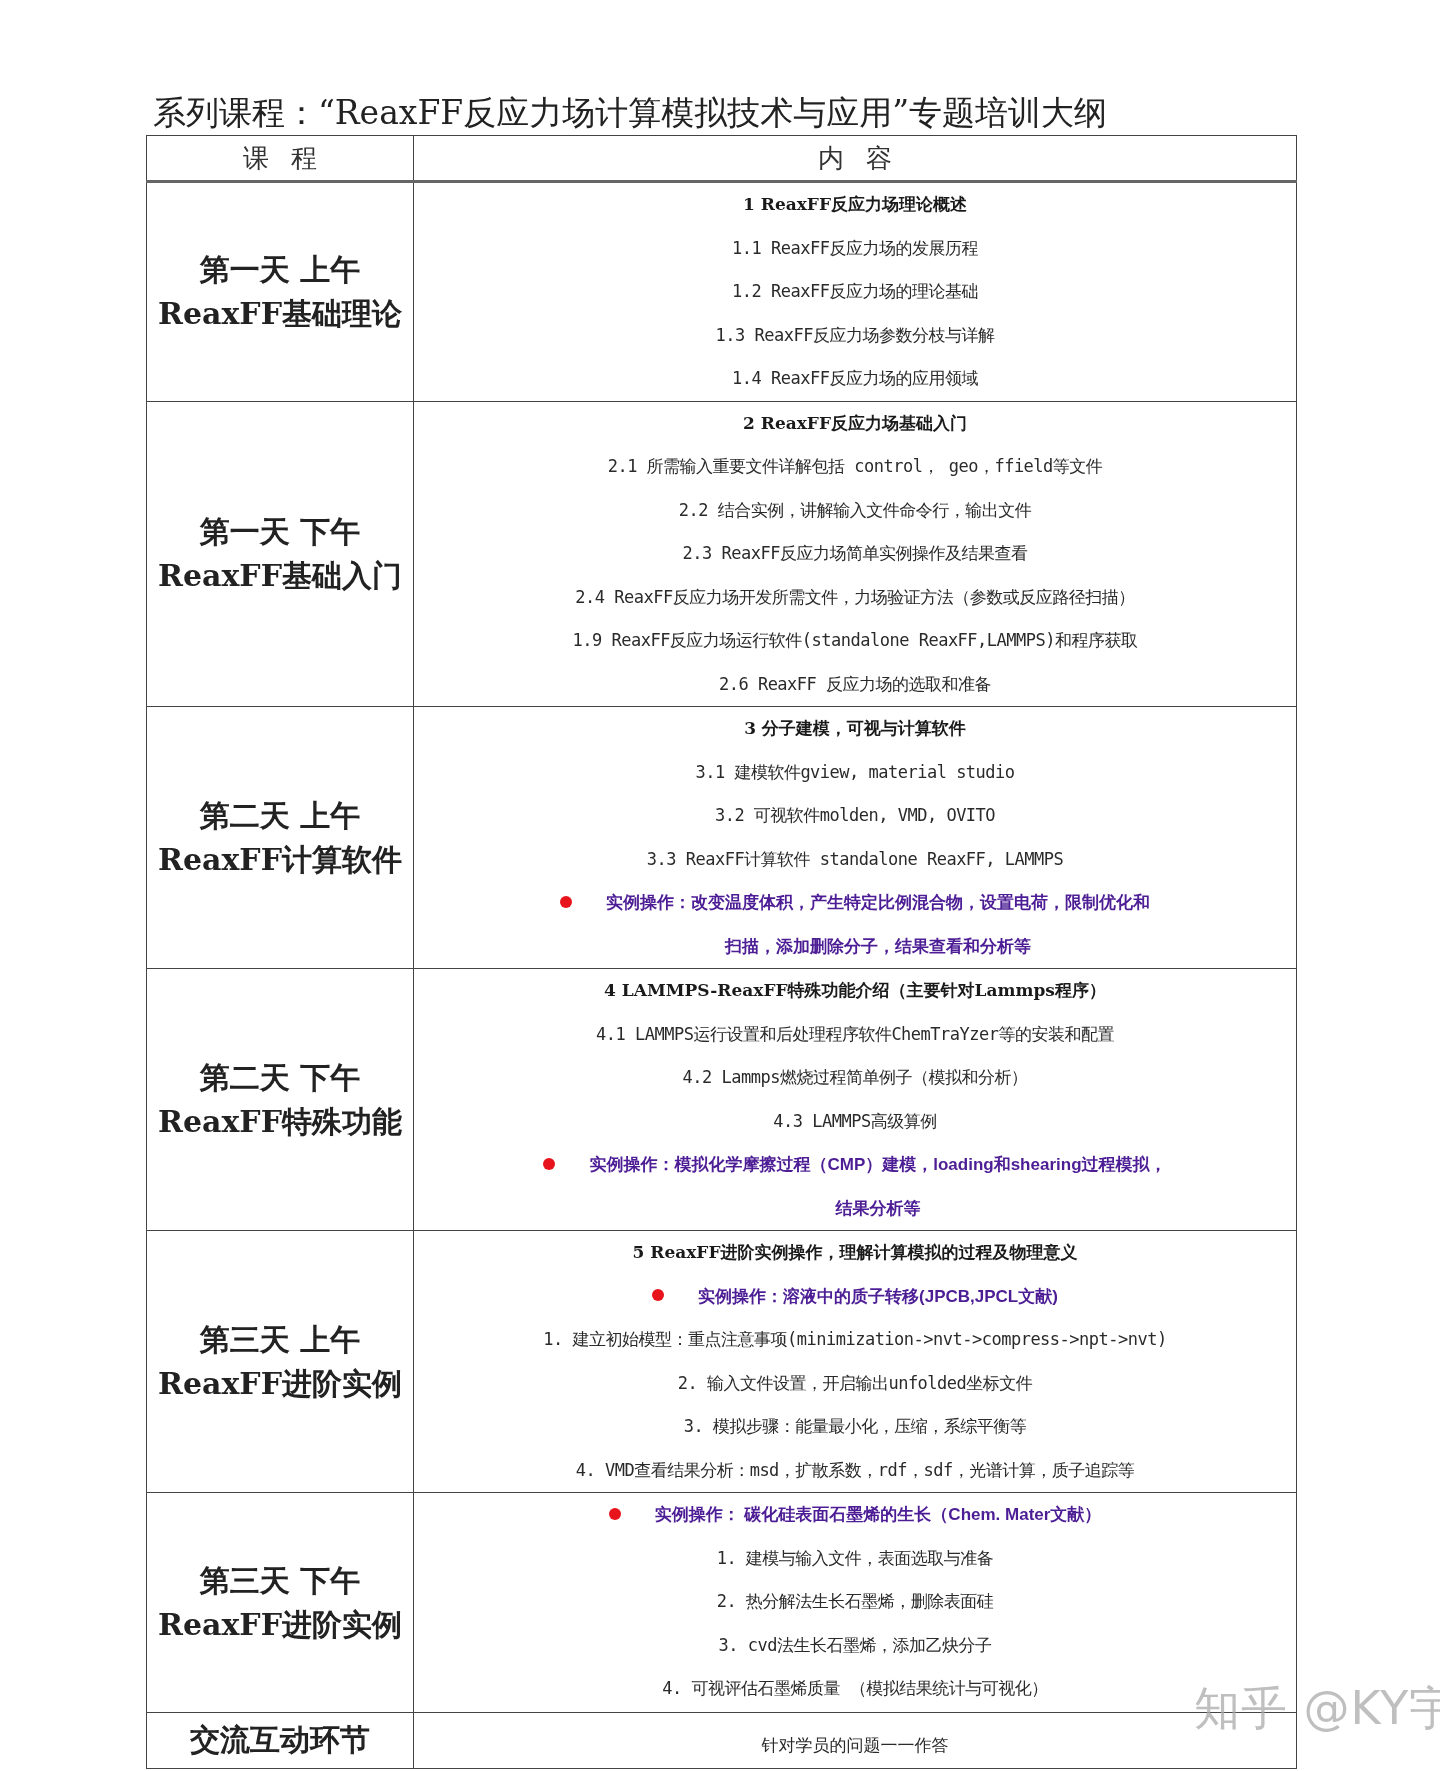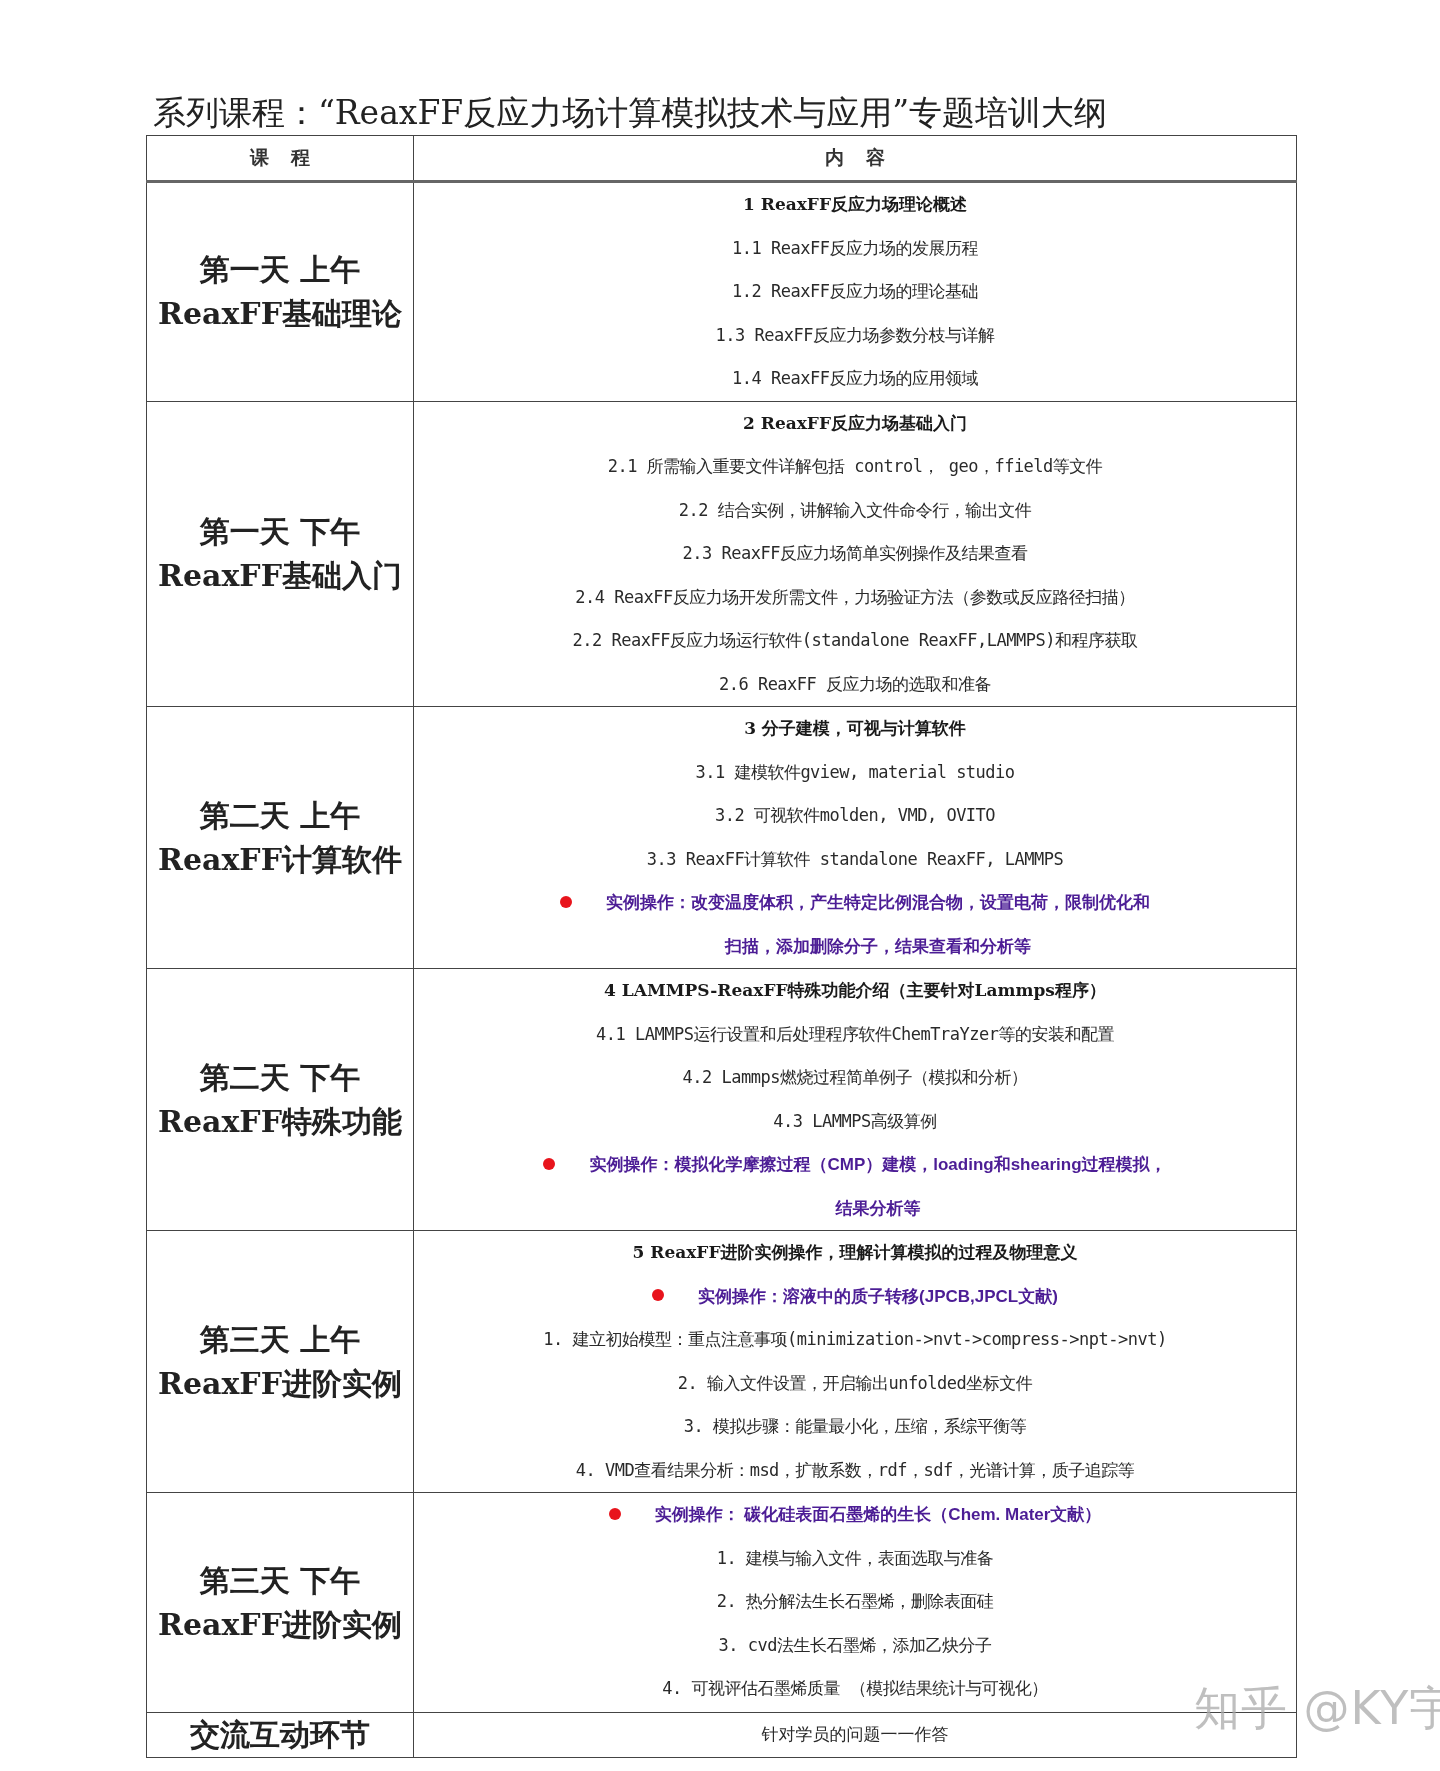--- a/index.html
+++ b/index.html
@@ -5,21 +5,21 @@
   html, body { margin: 0; padding: 0; background: #ffffff; }
   body { width: 1440px; height: 1771px; position: relative; overflow: hidden;
          font-family: "DejaVu Serif", "Liberation Serif", serif; color: #222; }
   .title { position: absolute; left: 0; width: 1260px; top: 90px; text-align: center;
            font-size: 33px; line-height: 46px; color: #222; letter-spacing: 0px; }
   table.outline { position: absolute; left: 146px; top: 135px; width: 1150px;
                   border-collapse: collapse; table-layout: fixed; }
   table.outline td, table.outline th { border: 1.5px solid #444; padding: 0; }
   col.c1 { width: 267px; }
   col.c2 { width: 883px; }
-  th { font-weight: bold; font-size: 19px; height: 44px; letter-spacing: 22px;
+  th { font-weight: normal; font-size: 26px; height: 44px; letter-spacing: 22px;
        text-align: center; color: #333; }
   th span { display: inline-block; padding-left: 22px; }
   tr.head { border-bottom: 3px solid #666; }
   td.course { text-align: center; vertical-align: middle; font-size: 30px;
               line-height: 44px; font-weight: bold; color: #222; }
   td.course .l1 { display: block; }
   td.course .l2 { display: block; }
   td.content { vertical-align: top; padding: 3px 0 2px 12px; }
   .line { font-size: 17px; line-height: 43.5px; height: 43.5px; white-space: nowrap;
           color: #2a2a2a; font-family: "DejaVu Sans Mono", "Liberation Mono", monospace;
@@ -28,21 +28,21 @@
                   letter-spacing: 0; color: #1a1a1a; }
   .line.red { color: #4c1d95; font-weight: bold;
               font-family: Liberation Sans, sans-serif; letter-spacing: 0; }
   .line.red.cont { padding-left: 46px; }
   .bullet { display: inline-block; width: 12px; height: 12px; border-radius: 50%;
             background: #e8141c; margin-right: 34px; vertical-align: middle;
             position: relative; top: -2px; }
   .line.plain-serif { font-family: "DejaVu Serif", "Liberation Serif", serif; letter-spacing: 0; }
   .final td { height: 42px; margin-left: 43px; }
   .final td.course { line-height: 40px; }
-  .final td.content { vertical-align: middle; padding-top: 0; }
+  .final td.content { vertical-align: middle; padding-top: 11px; }
   .watermark { position: absolute; left: 1194px; top: 1678px; font-size: 46px;
                color: rgba(170,170,170,0.75); font-family: "DejaVu Sans", sans-serif;
                letter-spacing: 1px; white-space: nowrap; }
 </style>
 </head>
 <body>
 
 <div class="title">系列课程：“ReaxFF反应力场计算模拟技术与应用”专题培训大纲</div>
 
 <table class="outline">
@@ -74,21 +74,21 @@
     <td class="course">
       <span class="l1">第一天  下午</span>
       <span class="l2">ReaxFF基础入门</span>
     </td>
     <td class="content">
       <div class="line heading">2   ReaxFF反应力场基础入门</div>
       <div class="line">2.1 所需输入重要文件详解包括 control，  geo，ffield等文件</div>
       <div class="line">2.2 结合实例，讲解输入文件命令行，输出文件</div>
       <div class="line">2.3 ReaxFF反应力场简单实例操作及结果查看</div>
       <div class="line">2.4 ReaxFF反应力场开发所需文件，力场验证方法（参数或反应路径扫描）</div>
-      <div class="line">2.2 ReaxFF反应力场运行软件(standalone ReaxFF,LAMMPS)和程序获取</div>
+      <div class="line">1.9 ReaxFF反应力场运行软件(standalone ReaxFF,LAMMPS)和程序获取</div>
       <div class="line">2.6 ReaxFF 反应力场的选取和准备</div>
     </td>
   </tr>
 
   <tr style="height:262px">
     <td class="course">
       <span class="l1">第二天  上午</span>
       <span class="l2">ReaxFF计算软件</span>
     </td>
     <td class="content">

